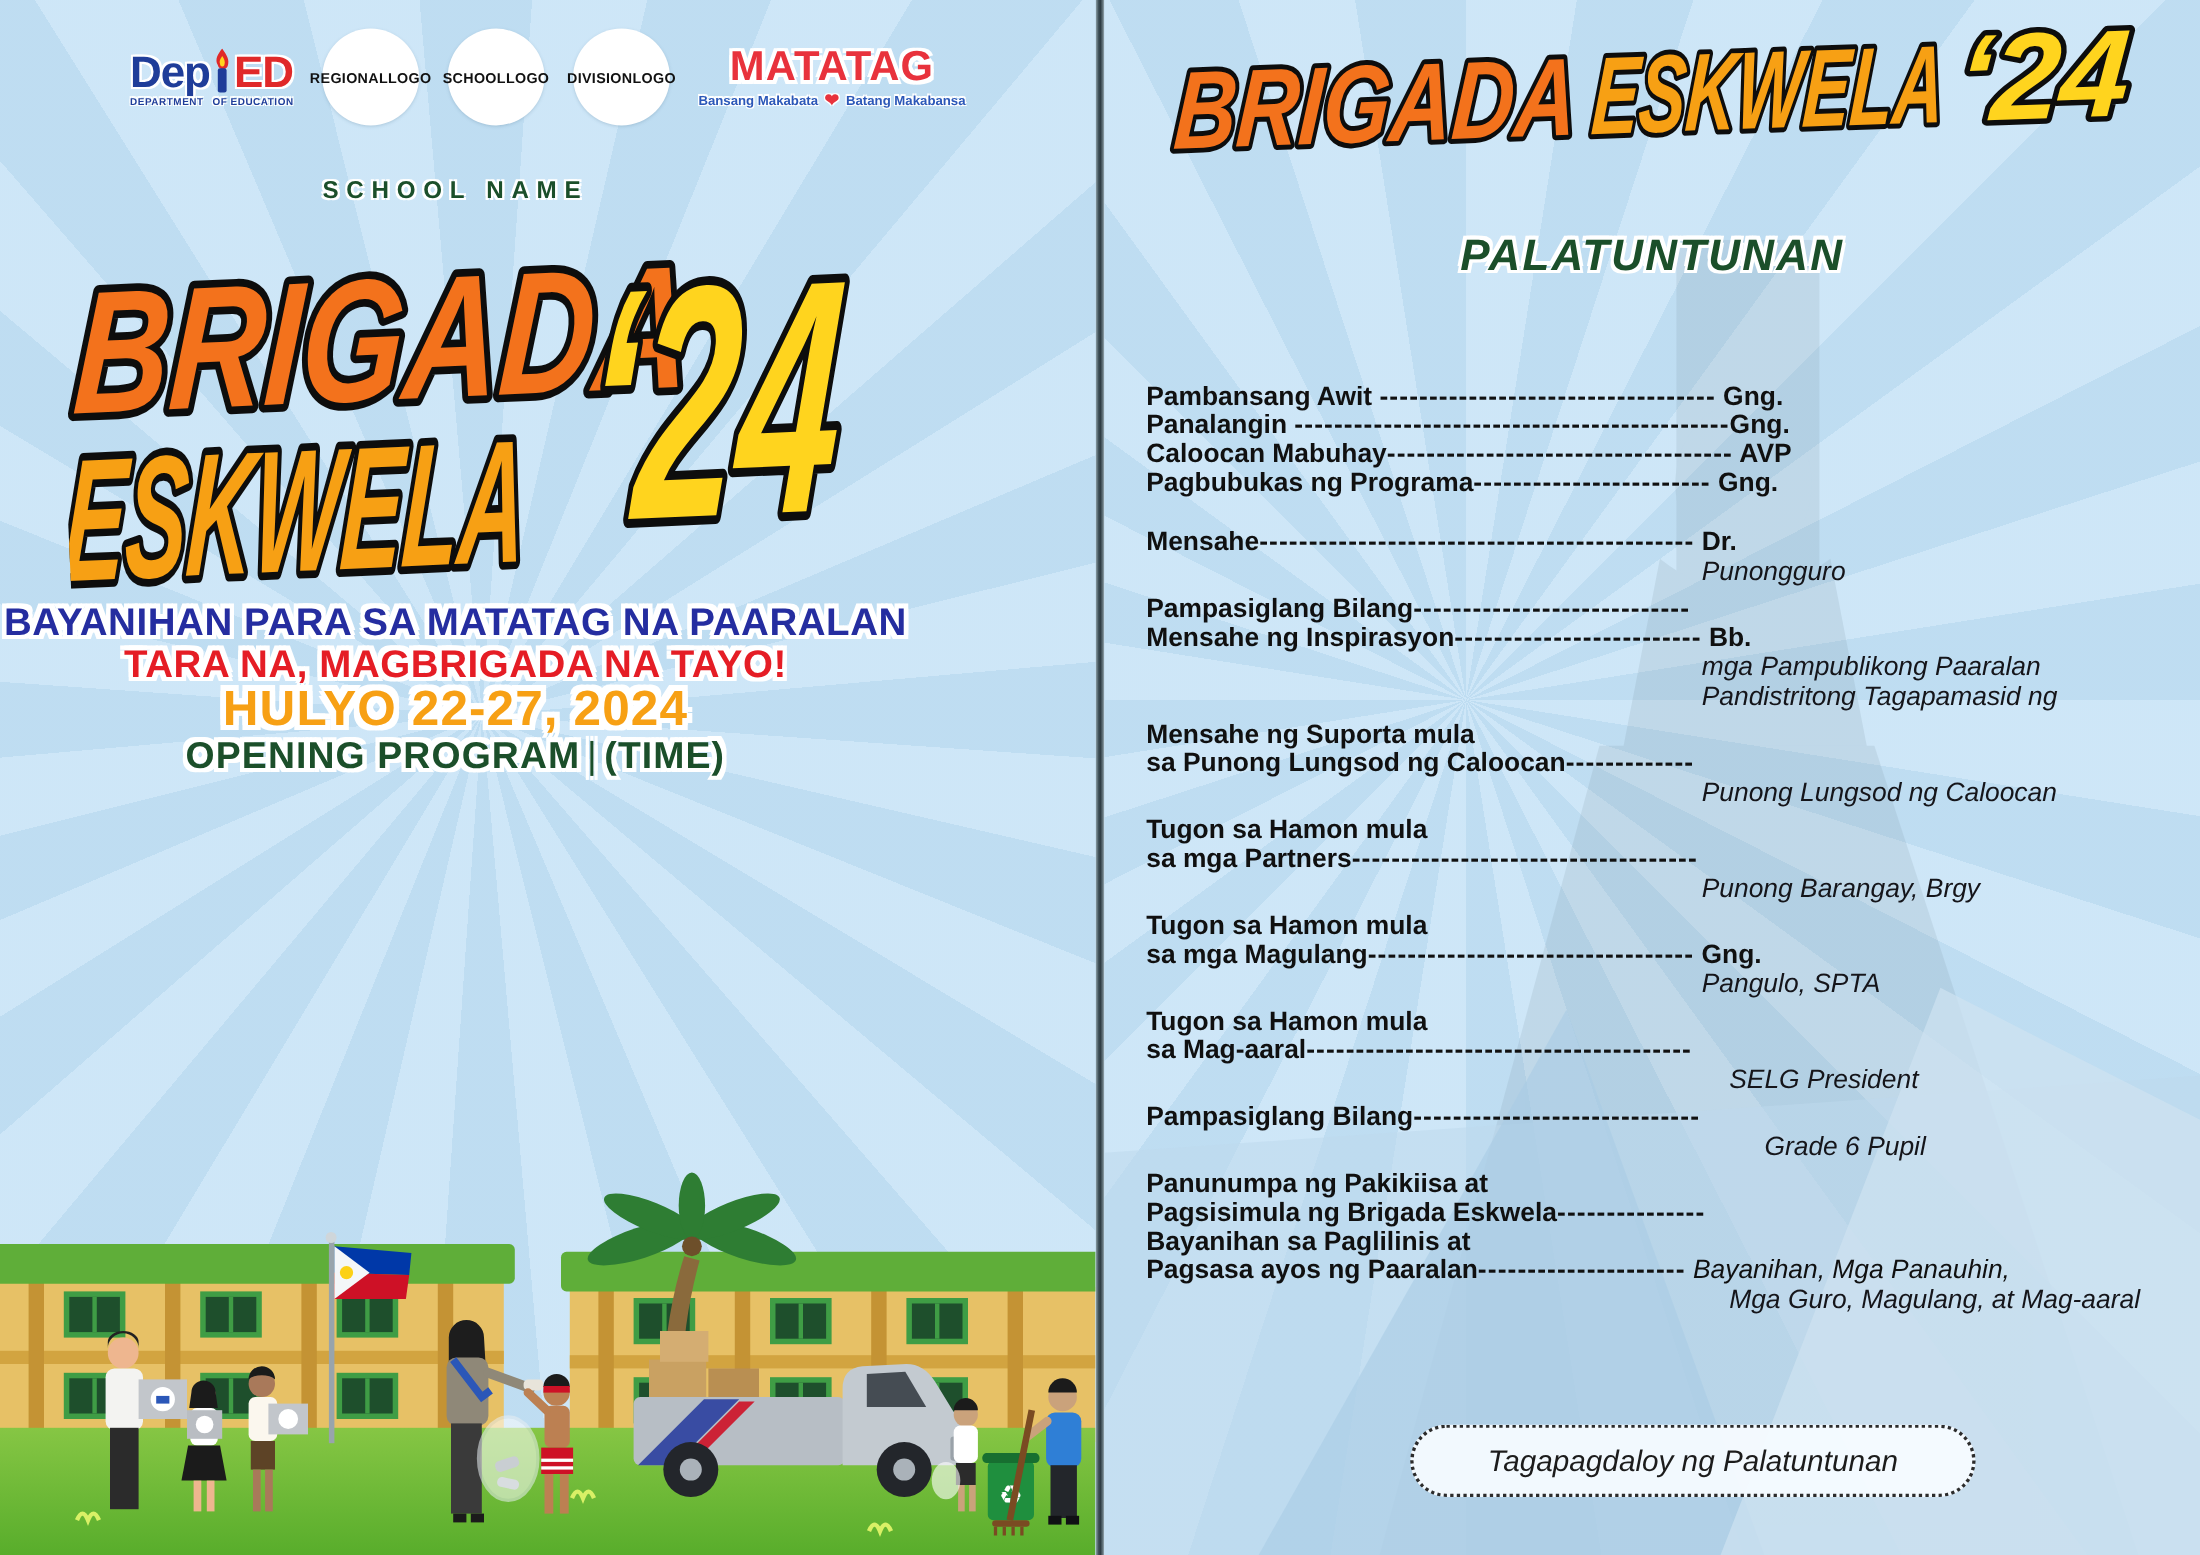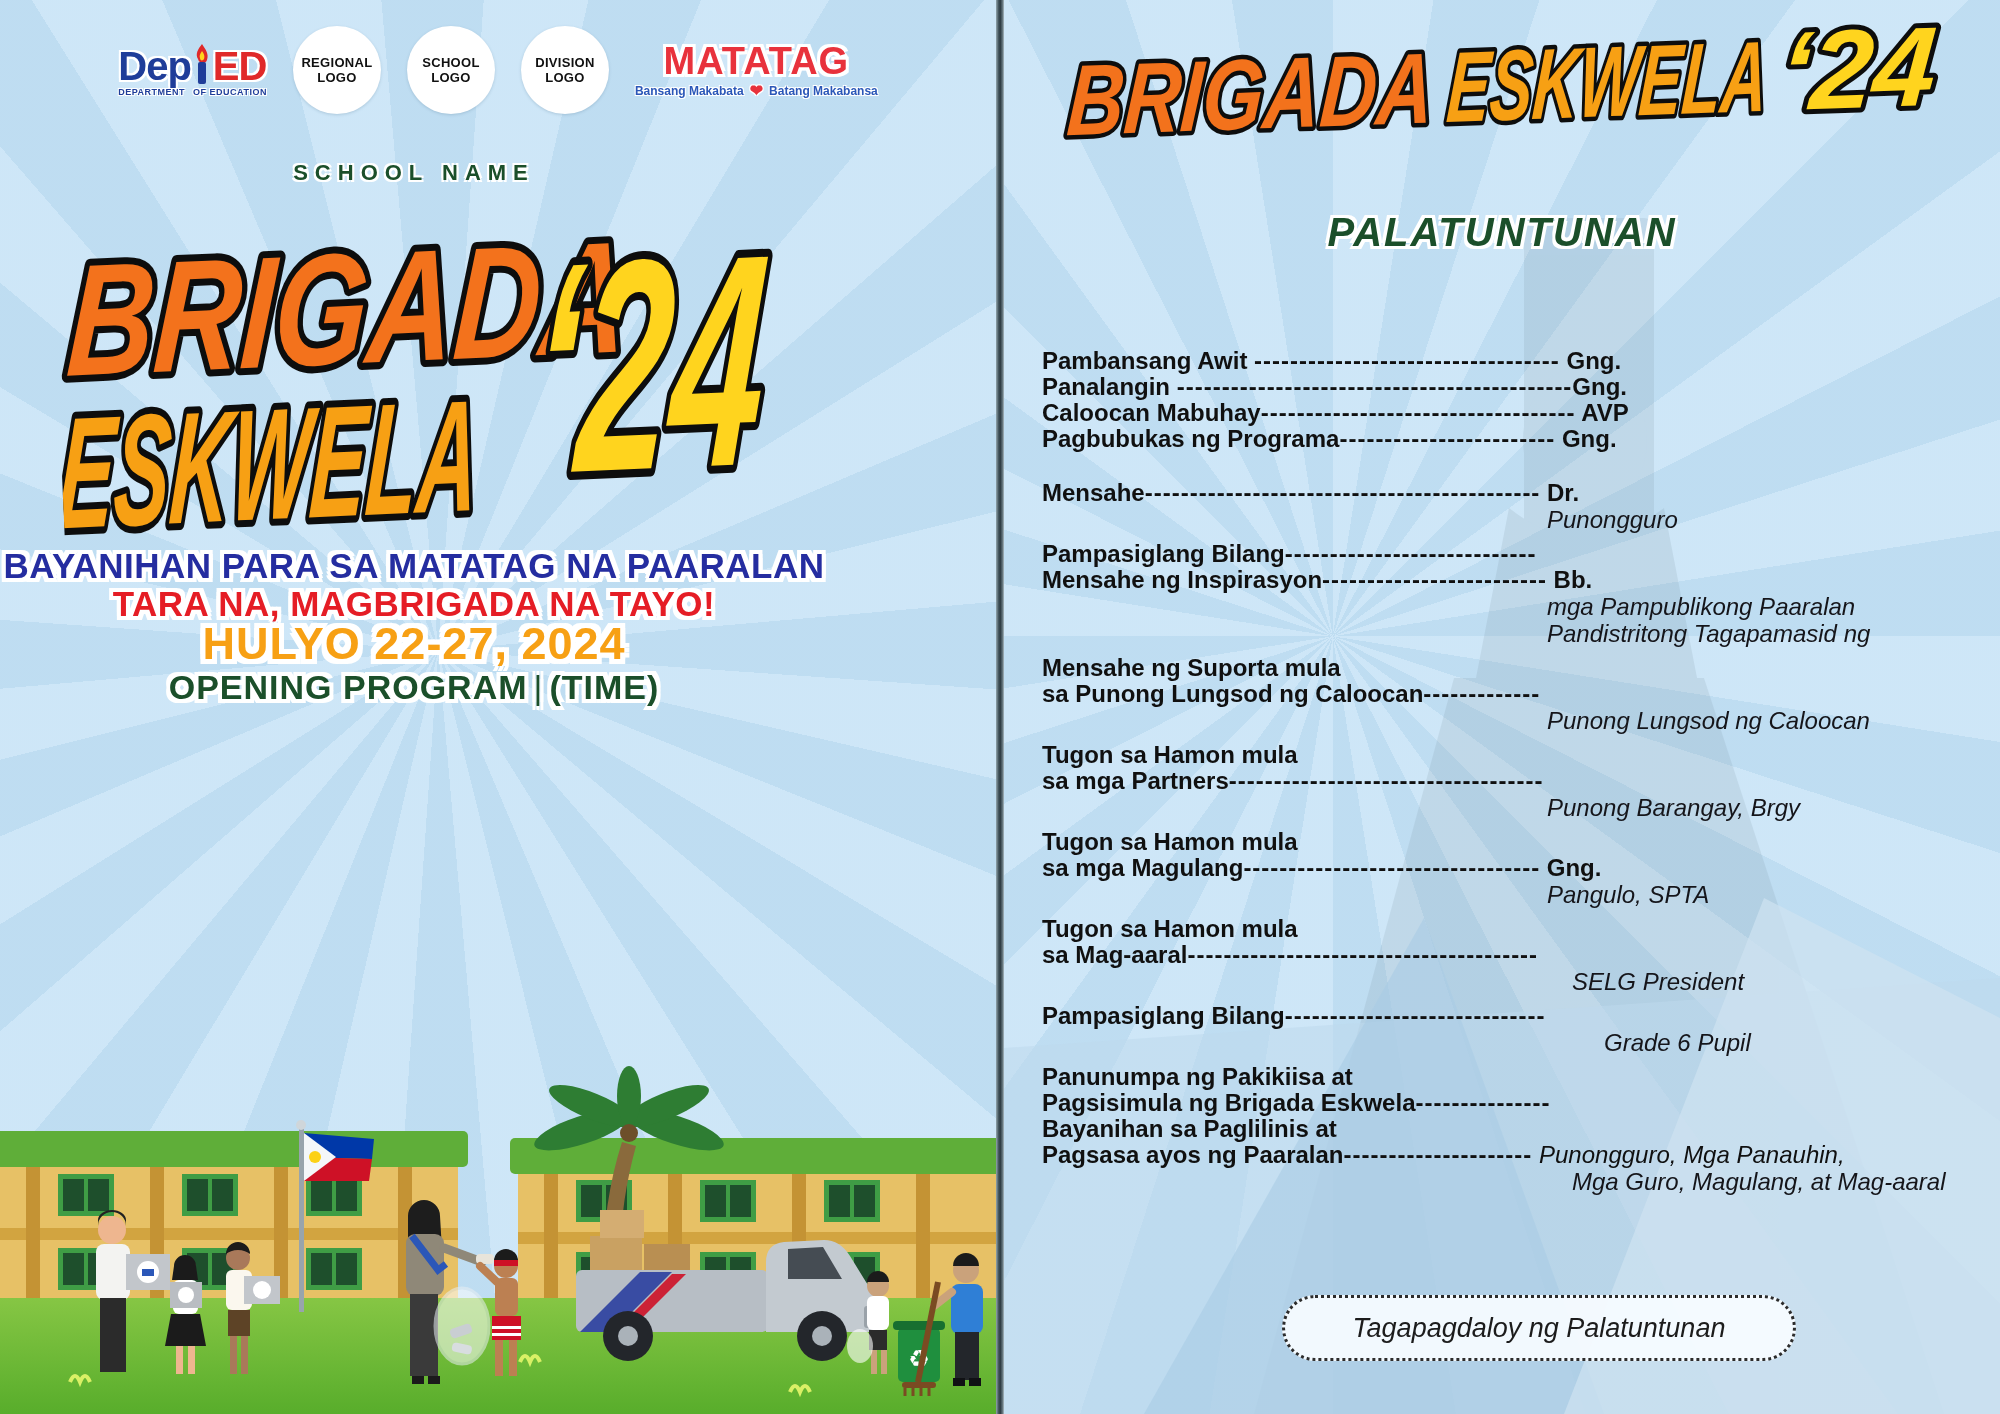--- a/index.html
+++ b/index.html
@@ -23,21 +23,21 @@
   .deped { text-align:center; }
   .deped-word { font-weight:bold; font-size:40px; letter-spacing:-1px; display:flex; align-items:center;
     text-shadow:-2px -2px 0 #fff,2px -2px 0 #fff,-2px 2px 0 #fff,2px 2px 0 #fff,0 2px 0 #fff,0 -2px 0 #fff; }
   .deped-word .dep { color:#1f3d99; }
   .deped-word .ed { color:#e02929; }
   .torch { width:20px; height:44px; display:inline-block; margin:0 1px; }
   .deped-sub { display:flex; gap:8px; justify-content:center; font-size:9px; font-weight:bold;
     color:#1f3d99; letter-spacing:.5px; margin-top:-2px;
     text-shadow:-1px -1px 0 #fff,1px -1px 0 #fff,-1px 1px 0 #fff,1px 1px 0 #fff; }
   .logo-circle { width:88px; height:88px; border-radius:50%; background:#fff;
-    display:flex; flex-direction:column; align-items:center; justify-content:center;
+    display:flex; flex-direction:row; align-items:center; justify-content:center;
     font-size:13px; font-weight:bold; color:#111; line-height:15px; letter-spacing:.3px;
     box-shadow:0 1px 3px rgba(70,110,140,.25); }
   .matatag { text-align:center; }
   .matatag-title { font-size:38px; font-weight:bold; color:#e8323c; letter-spacing:1px;
     text-shadow:-3px -3px 0 #fff,3px -3px 0 #fff,-3px 3px 0 #fff,3px 3px 0 #fff,0 3px 0 #fff,0 -3px 0 #fff; }
   .matatag-sub { display:flex; align-items:center; justify-content:center; gap:6px;
     font-size:12px; font-weight:bold; color:#2b57b8; margin-top:-2px;
     text-shadow:-1px -1px 0 #fff,1px -1px 0 #fff,-1px 1px 0 #fff,1px 1px 0 #fff; }
   .heart-hands { color:#e8323c; font-size:16px; }
   .school-name { top:160px; position:absolute; width:828px; text-align:center;
@@ -393,21 +393,21 @@
           <div class="prog-sub ind1">SELG President</div>
         </div>
         <div class="prog-block">
           <div class="prog-line"><span class="pl-label">Pampasiglang Bilang</span><span class="pl-dashes">-----------------------------</span></div>
           <div class="prog-sub ind2">Grade 6 Pupil</div>
         </div>
         <div class="prog-block">
           <div class="prog-line"><span class="pl-label">Panunumpa ng Pakikiisa at</span></div>
           <div class="prog-line"><span class="pl-label">Pagsisimula ng Brigada Eskwela</span><span class="pl-dashes">---------------</span></div>
           <div class="prog-line"><span class="pl-label">Bayanihan sa Paglilinis at</span></div>
-          <div class="prog-line"><span class="pl-label">Pagsasa ayos ng Paaralan</span><span class="pl-dashes">---------------------</span><span class="pl-value-italic"> Punongguro, Mga Panauhin,</span></div>
+          <div class="prog-line"><span class="pl-label">Pagsasa ayos ng Paaralan</span><span class="pl-dashes">---------------------</span><span class="pl-value-italic"> Bayanihan, Mga Panauhin,</span></div>
           <div class="prog-sub ind1">Mga Guro, Magulang, at Mag-aaral</div>
         </div>
       </div>
 
     <div class="footer-pill">
       <span>Tagapagdaloy ng Palatuntunan</span>
     </div>
   </section>
 </div>
 

